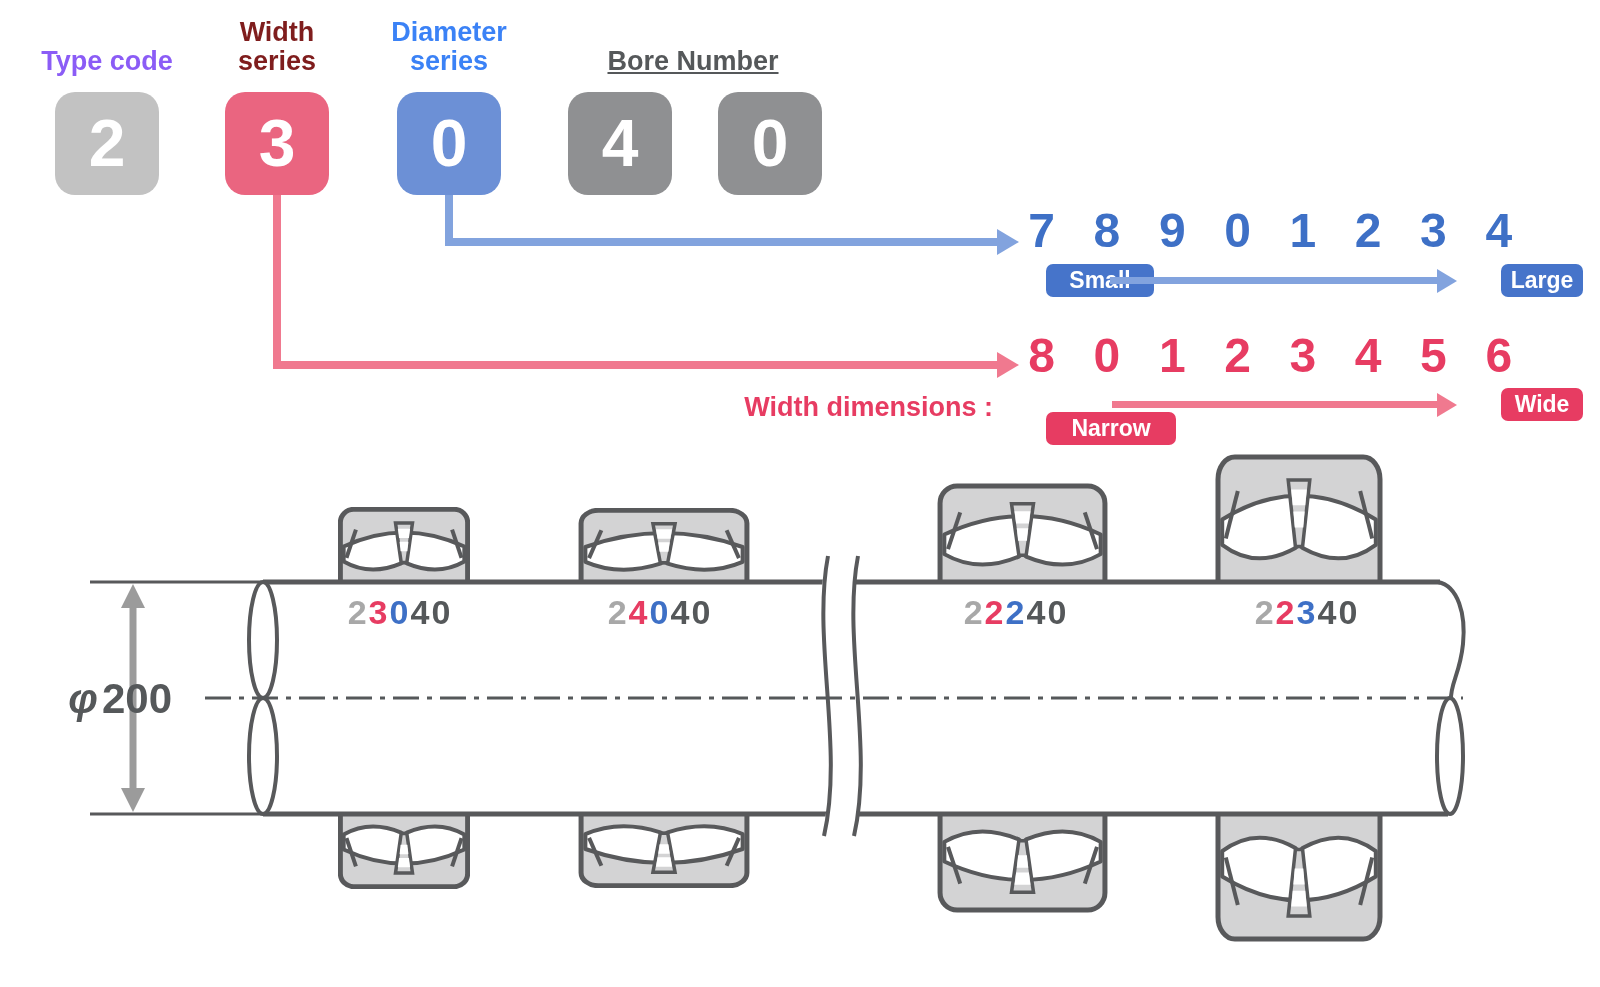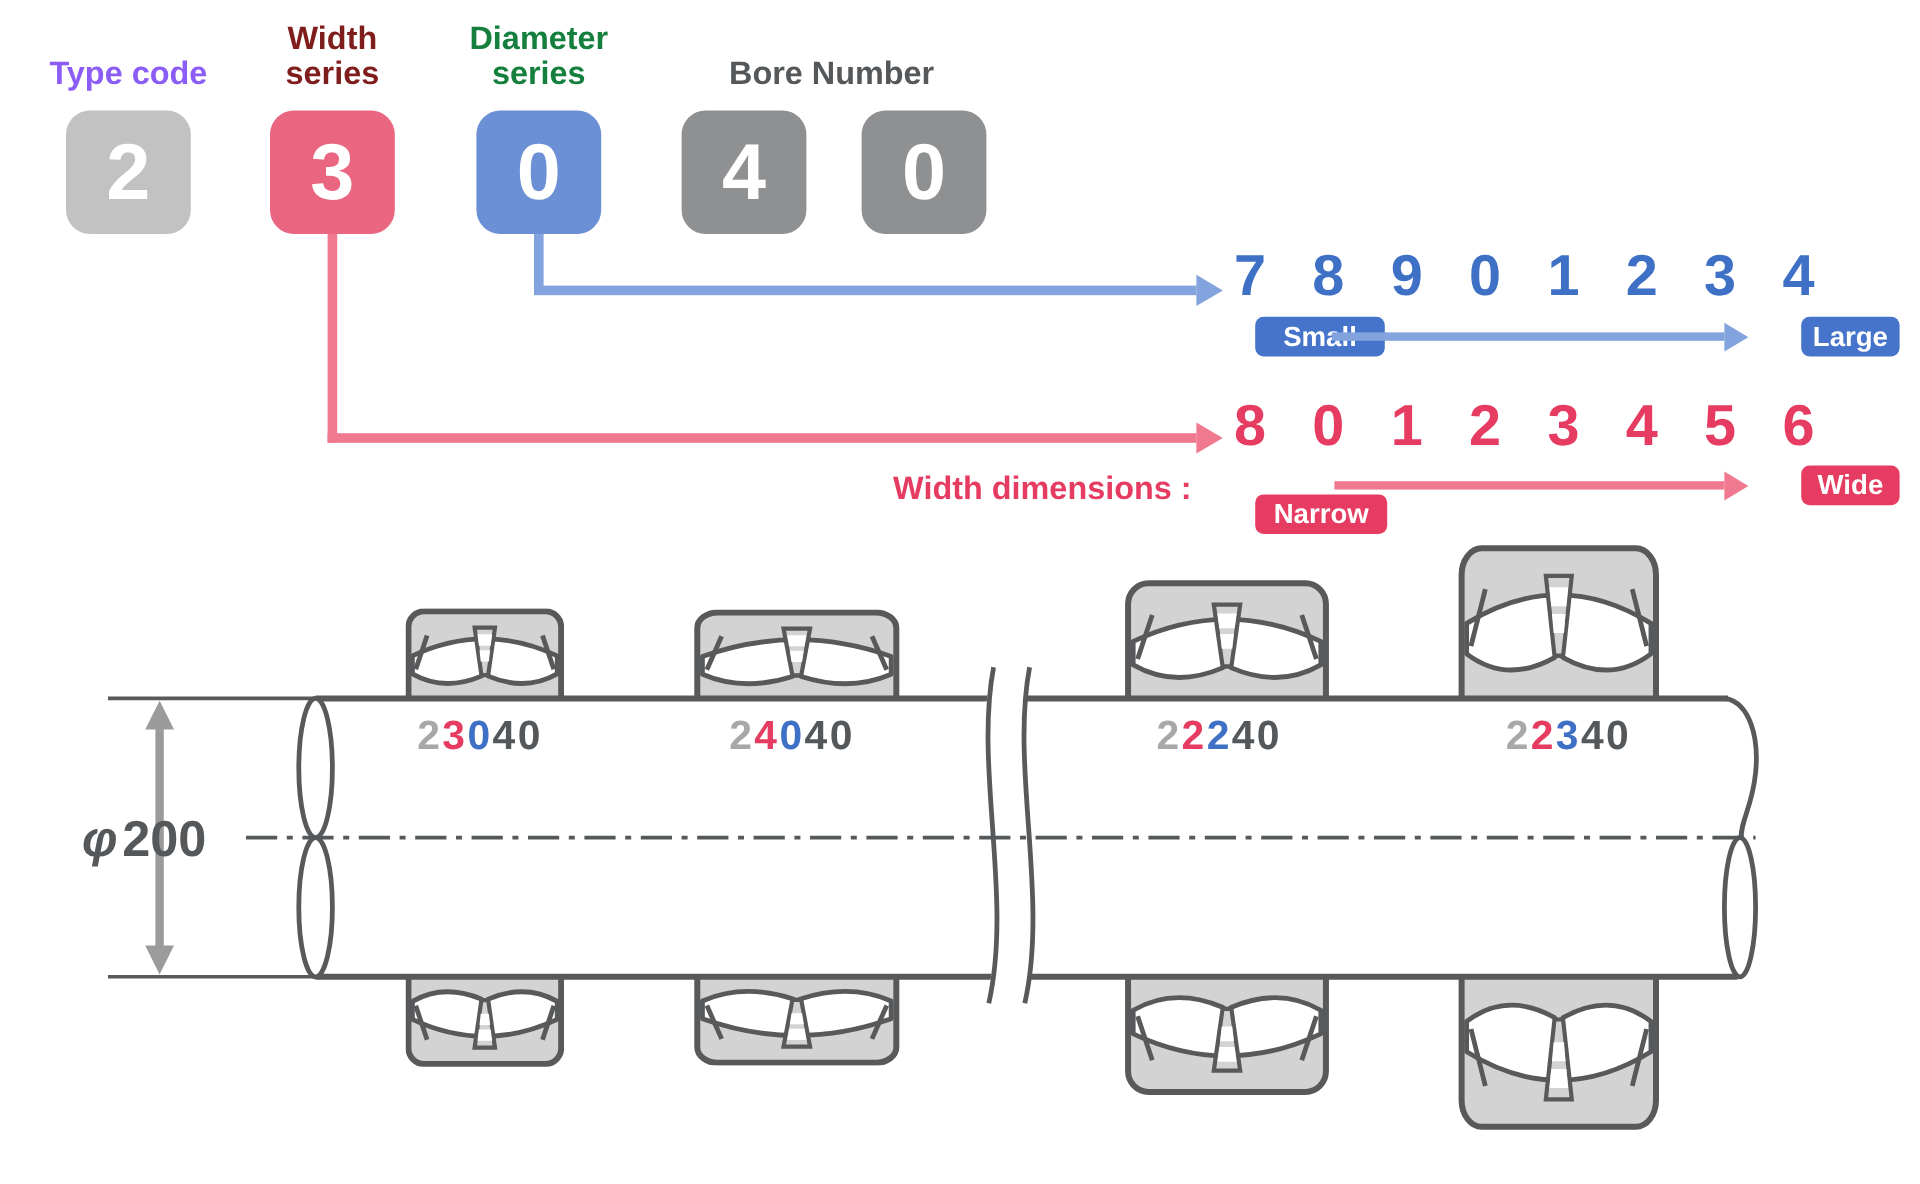--- a/index.html
+++ b/index.html
@@ -5,23 +5,23 @@
   html,body{margin:0;padding:0;background:#fff;}
   .canvas{
     position:relative;width:1600px;height:987px;background:#ffffff;
     font-family:"Liberation Sans","DejaVu Sans",sans-serif;
     font-weight:bold;overflow:hidden;
   }
   .abs{position:absolute;}
   
   .lbl{text-align:center;font-size:27px;line-height:29px;white-space:pre-line;}
   .lbl.gray{color:#8b5cf6;}
-  .lbl.dark{color:#55585A;}
+  .lbl.dark{color:#55585A;text-decoration:underline;}
   .lbl.pink{color:#7f1d1d;}
-  .lbl.blue{color:#15803d;}
+  .lbl.blue{color:#3b82f6;}
   
   .code-box{
     width:104px;height:103px;border-radius:20px;color:#fff;
     font-size:66px;line-height:103px;text-align:center;top:92px;
   }
   .bg-lgray{background:#C2C2C2;}
   .bg-gray{background:#8F9092;}
   .bg-pink{background:#EA6580;}
   .bg-blue{background:#6C90D6;}
   
@@ -69,21 +69,21 @@
   <div class="abs head-right blue" style="left:997px;top:229px"></div>
 
   <div class="abs digit-row blue" style="left:1009px;top:200px"><span class="dig">7</span><span class="dig">8</span><span class="dig">9</span><span class="dig">0</span><span class="dig">1</span><span class="dig">2</span><span class="dig">3</span><span class="dig">4</span></div>
   <div class="abs badge blue" style="left:1002px;top:264px;width:108px">Small</div>
   <div class="abs line-blue" style="left:1110px;top:277px;width:327px;height:7px"></div>
   <div class="abs head-right blue sm" style="left:1437px;top:269px"></div>
   <div class="abs badge blue" style="left:1457px;top:264px;width:82px">Large</div>
 
   <div class="abs digit-row pink" style="left:1009px;top:325px"><span class="dig">8</span><span class="dig">0</span><span class="dig">1</span><span class="dig">2</span><span class="dig">3</span><span class="dig">4</span><span class="dig">5</span><span class="dig">6</span></div>
   <div class="abs caption" style="left:400px;top:391px;width:593px;color:#E73C62">Width dimensions :</div>
-  <div class="abs badge pink" style="left:1002px;top:412px;width:110px">Narrow</div>
+  <div class="abs badge pink" style="left:1002px;top:412px;width:130px">Narrow</div>
   <div class="abs line-pink" style="left:1112px;top:401px;width:325px;height:7px"></div>
   <div class="abs head-right pink sm" style="left:1437px;top:393px"></div>
   <div class="abs badge pink" style="left:1457px;top:388px;width:82px">Wide</div>
 
   <svg class="abs" style="left:0;top:430px" width="1600" height="557" viewBox="0 430 1600 557" font-family="Liberation Sans, DejaVu Sans, sans-serif">
 
     <g id="bearings-layer">
         <svg x="338" y="507" width="132" height="79" viewBox="0 0 140 84" preserveAspectRatio="none">
           <g>
     <rect x="2.5" y="2.5" width="135" height="92" rx="14" fill="#D3D3D4" stroke="#58595B" vector-effect="non-scaling-stroke" stroke-width="5"></rect>

